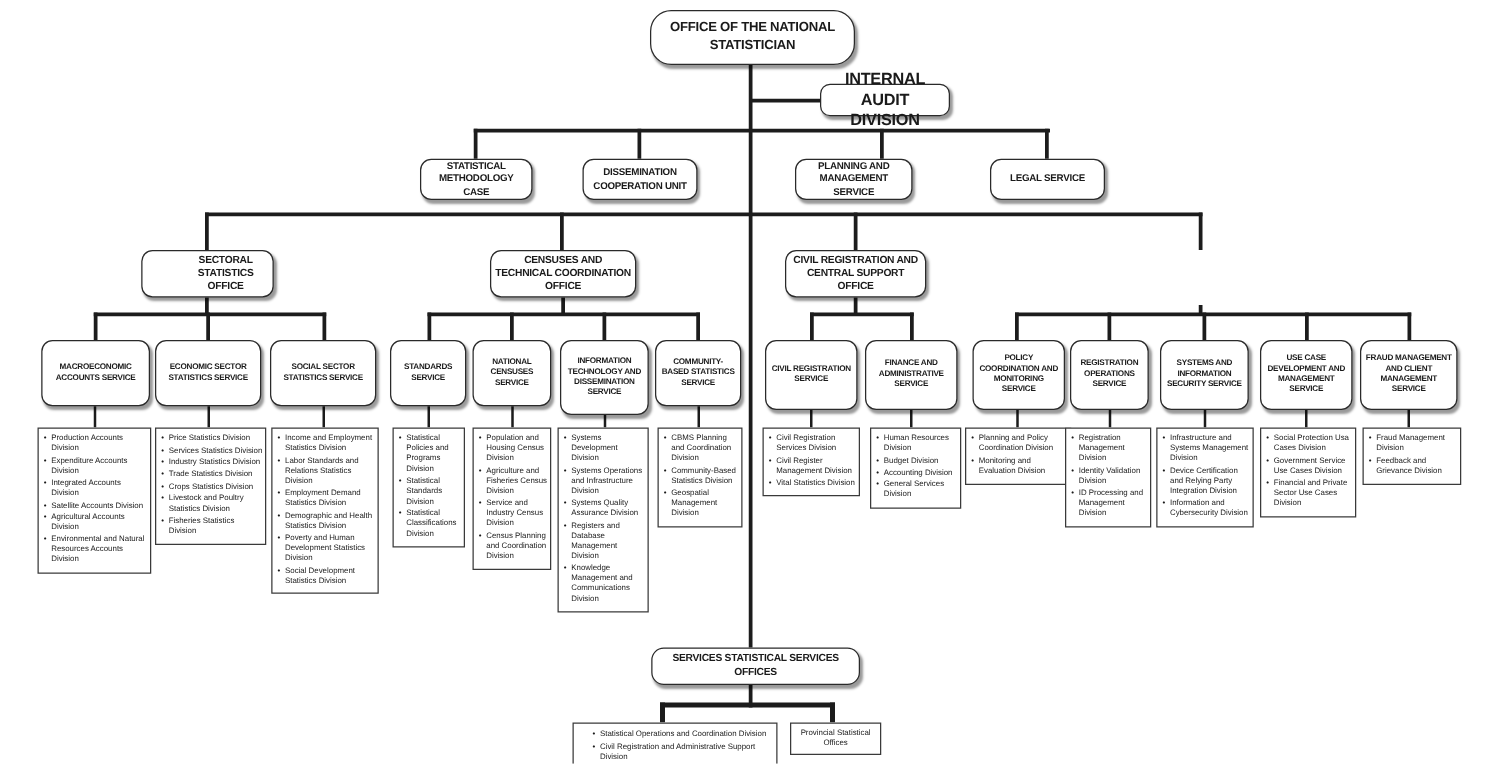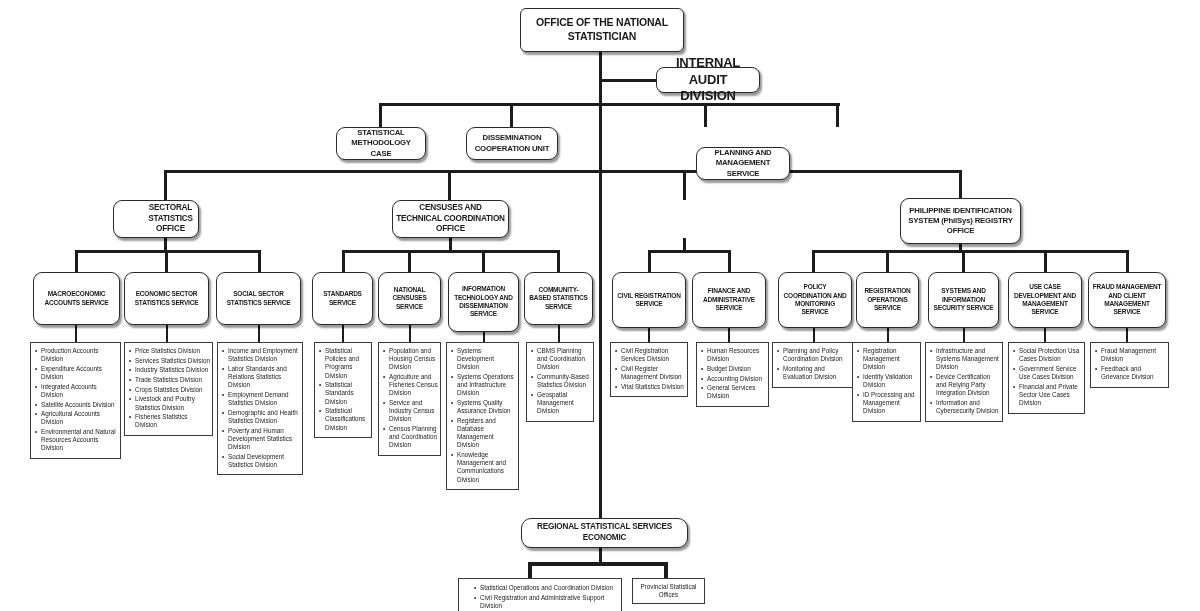--- a/index.html
+++ b/index.html
@@ -89,46 +89,49 @@
   <div class="ln" style="left:887px;top:328px;width:2px;height:14px;"></div>
   <div class="ln" style="left:963px;top:328px;width:2px;height:14px;"></div>
   <div class="ln" style="left:1044px;top:328px;width:2px;height:14px;"></div>
   <div class="ln" style="left:1126px;top:328px;width:2px;height:14px;"></div>
 
   <div class="ln" style="left:599px;top:548px;width:3px;height:18px;"></div>
   <div class="ln" style="left:528px;top:562px;width:140px;height:4px;"></div>
   <div class="ln" style="left:528px;top:562px;width:4px;height:16px;"></div>
   <div class="ln" style="left:664px;top:562px;width:4px;height:16px;"></div>
 
-  <div class="rbox f10" style="left:520px;top:8px;width:164px;height:44px;border-radius:6px;">
+  <div class="rbox f10" style="left:520px;top:8px;width:164px;height:44px;border-radius:17px;">
       <span>OFFICE OF THE NATIONAL STATISTICIAN</span>
     </div>
 
   <div class="rbox f72" style="left:656px;top:67px;width:104px;height:26px;border-radius:8px;">
       <span>INTERNAL AUDIT DIVISION</span>
     </div>
 
   <div class="rbox f78" style="left:336px;top:127px;width:90px;height:33px;">
       <span>STATISTICAL METHODOLOGY CASE</span>
     </div>
   <div class="rbox f78" style="left:466px;top:127px;width:92px;height:33px;">
       <span>DISSEMINATION COOPERATION UNIT</span>
     </div>
-  <div class="rbox f78" style="left:696px;top:127px;width:94px;height:33px;margin-top:20px;">
+  <div class="rbox f78" style="left:636px;top:127px;width:94px;height:33px;">
       <span>PLANNING AND MANAGEMENT SERVICE</span>
     </div>
-
-  <div class="rbox f8" style="left:113px;top:200px;width:86px;height:38px;padding-left:32px;">
+  <div class="rbox f78" style="left:792px;top:127px;width:92px;height:33px;">
+      <span>LEGAL SERVICE</span>
+    </div>
+
+  <div class="rbox f8" style="left:113px;top:200px;width:106px;height:38px;padding-left:32px;">
       <span>SECTORAL STATISTICS OFFICE</span>
     </div>
   <div class="rbox f8" style="left:392px;top:200px;width:117px;height:38px;text-align:center;">
       <span>CENSUSES AND TECHNICAL COORDINATION OFFICE</span>
     </div>
-  <div class="rbox f78" style="left:900px;top:198px;width:121px;height:46px;">
-      <span>PHILIPPINE IDENTIFICATION SYSTEM (PhilSys) REGISTRY OFFICE</span>
+  <div class="rbox f8" style="left:628px;top:200px;width:113px;height:38px;">
+      <span>CIVIL REGISTRATION AND CENTRAL SUPPORT OFFICE</span>
     </div>
 
   <div class="rbox f65" style="left:33px;top:272px;width:87px;height:53px;">
       <span>MACROECONOMIC ACCOUNTS SERVICE</span>
     </div>
   <div class="rbox f65" style="left:124px;top:272px;width:85px;height:53px;">
       <span>ECONOMIC SECTOR STATISTICS SERVICE</span>
     </div>
   <div class="rbox f65" style="left:216px;top:272px;width:85px;height:53px;">
       <span>SOCIAL SECTOR STATISTICS SERVICE</span>
@@ -272,21 +275,21 @@
       </ul>
     </div>
   <div class="lbox" style="left:1090px;top:342px;width:79px;">
       <ul>
         <li>Fraud Management Division</li>
         <li>Feedback and Grievance Division</li>
       </ul>
     </div>
 
   <div class="rbox f8" style="left:521px;top:518px;width:167px;height:30px;border-radius:10px;">
-      <span>REGIONAL STATISTICAL SERVICES ECONOMIC</span>
+      <span>SERVICES STATISTICAL SERVICES OFFICES</span>
     </div>
 
   <div class="lbox" style="left:458px;top:578px;width:164px;padding:5px 4px 5px 14px;">
       <ul>
         <li>Statistical Operations and Coordination Division</li>
         <li>Civil Registration and Administrative Support Division</li>
       </ul>
     </div>
 
   <div class="pbox" style="left:632px;top:578px;width:73px;height:26px;">

